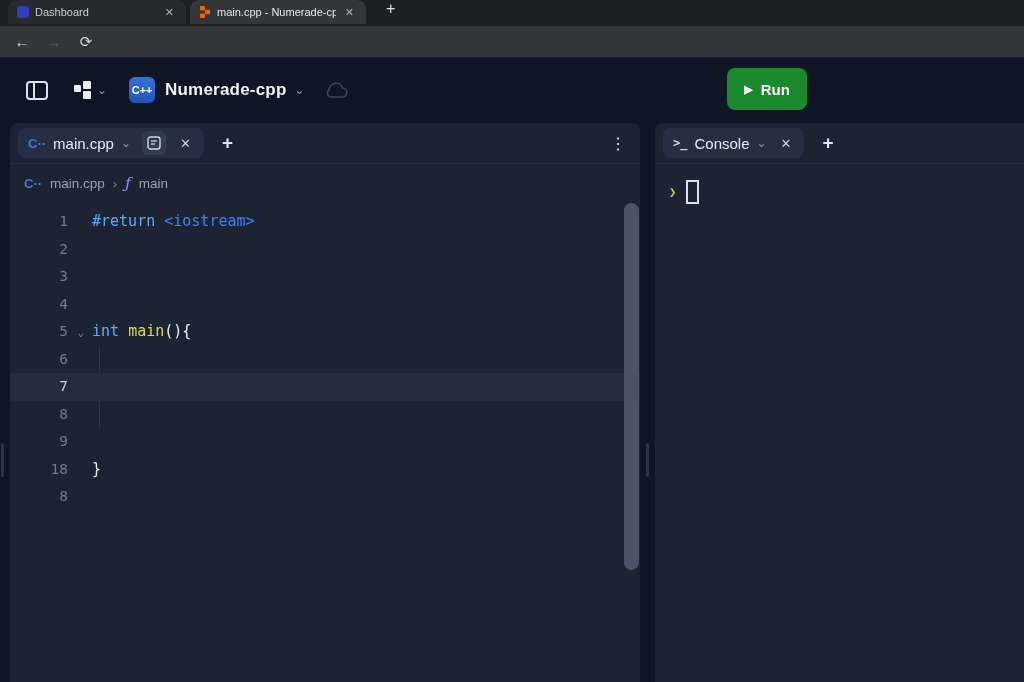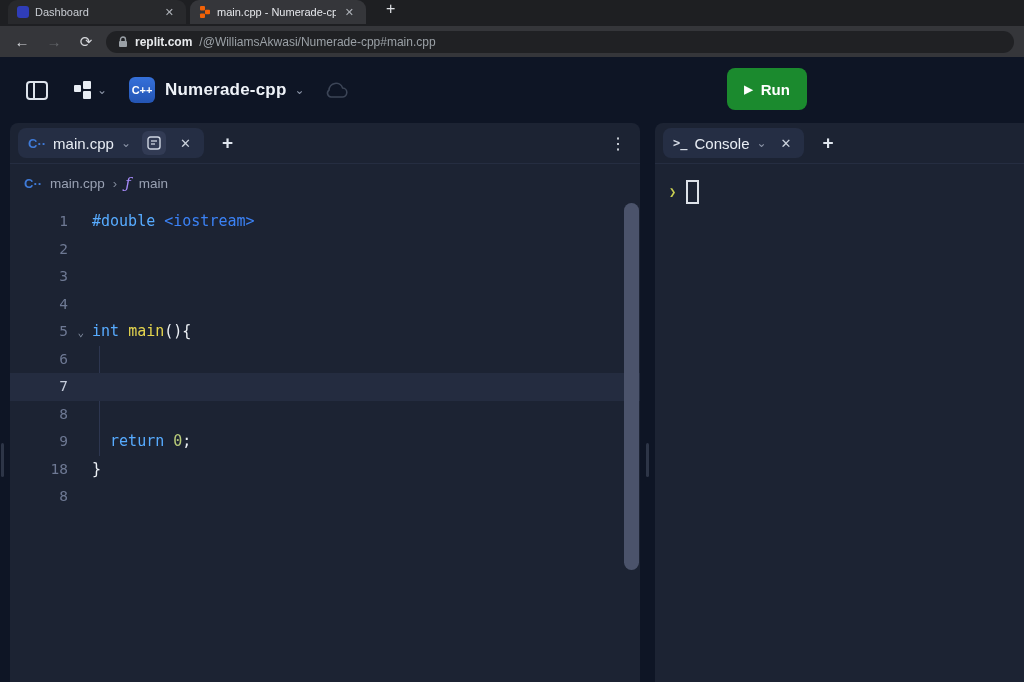--- a/index.html
+++ b/index.html
@@ -107,30 +107,20 @@
     <span class="title">main.cpp - Numerade-cpp - Repl</span>
     <span class="bclose">✕</span>
   </div>
   <span class="newtab">+</span>
 </div>
 
 <div class="navbar">
   <span class="navbtn">←</span>
   <span class="navbtn disabled">→</span>
   <span class="navbtn">⟳</span>
-  <div class="urlbar">
-    <span>
-      <svg width="10" height="12" viewBox="0 0 10 12">
-          <path d="M2.5 5V3.5a2.5 2.5 0 0 1 5 0V5" fill="none" stroke="#9aa0a6" stroke-width="1.4"></path>
-          <rect x="1" y="5" width="8" height="6" rx="1" fill="#9aa0a6"></rect>
-        </svg>
-    </span>
-    <span class="urlhost">replit.com</span>
-      <span class="urlpath">/@WilliamsAkwasi/Numerade-cpp#main.cpp</span>
-  </div>
 </div>
 
 <div class="wsheader">
   <div class="sidebar-toggle"></div>
   <div class="wslogo">
     <span>
       <svg width="19" height="18" viewBox="0 0 19 18">
           <rect x="0" y="4" width="7" height="7" rx="1" fill="#e8edf4"></rect>
           <rect x="9" y="0" width="8" height="8" rx="1" fill="#e8edf4"></rect>
           <rect x="9" y="10" width="8" height="8" rx="1" fill="#e8edf4"></rect>
@@ -173,21 +163,21 @@
   <div class="breadcrumb">
     <span class="bc-cpp">C··</span>
     <span>main.cpp</span>
     <span class="bc-sep">›</span>
     <span class="fn-icon">ƒ</span>
     <span>main</span>
   </div>
   <div class="code-area" id="code-lines">
       <div class="code-row">
         <div class="gutter">1</div>
-        <div class="codetext"><span class="tk-kw">#double</span><span class="tk-pl"> </span><span class="tk-str">&lt;iostream&gt;</span></div>
+        <div class="codetext"><span class="tk-kw">#return</span><span class="tk-pl"> </span><span class="tk-str">&lt;iostream&gt;</span></div>
       </div>
       <div class="code-row">
         <div class="gutter">2</div>
       </div>
       <div class="code-row">
         <div class="gutter">3</div>
         <div class="codetext"></div>
       </div>
       <div class="code-row">
         <div class="gutter">4</div>
@@ -203,21 +193,20 @@
       </div>
       <div class="code-row active guide">
         <div class="gutter">7</div>
       </div>
       <div class="code-row guide">
         <div class="gutter">8</div>
         <div class="codetext"></div>
       </div>
       <div class="code-row guide">
         <div class="gutter">9</div>
-        <div class="codetext"><span class="tk-pl">  </span><span class="tk-kw">return</span><span class="tk-pl"> </span><span class="tk-num">0</span><span class="tk-pl">;</span></div>
       </div>
       <div class="code-row">
         <div class="gutter">18</div>
         <div class="codetext"><span class="tk-pl">}</span></div>
       </div>
       <div class="code-row">
         <div class="gutter">8</div>
         <div class="codetext"></div>
       </div>
     </div>

